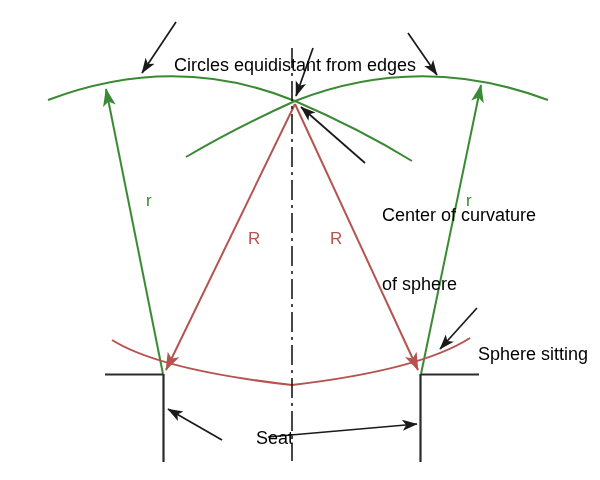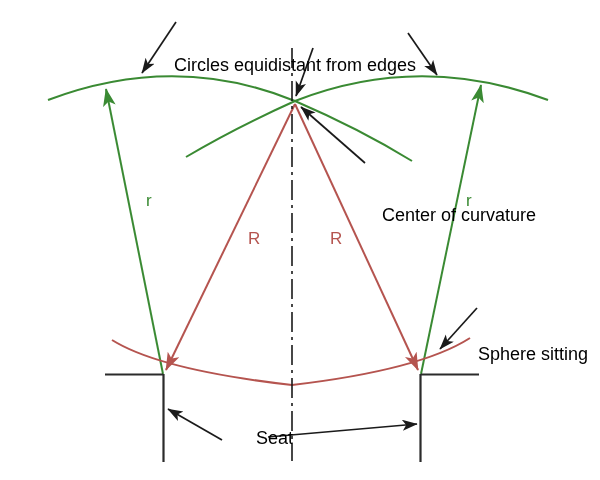--- a/index.html
+++ b/index.html
@@ -104,20 +104,21 @@
 
     <line x1="477" y1="308" x2="440" y2="349" stroke="#1a1a1a" stroke-width="1.7" marker-end="url(#arrowBlack)"></line>
   </svg>
 
   <div class="lbl lbl-note lbl-top">
     <div>Circles equidistant from edges</div>
   </div>
 
   <div class="lbl lbl-note lbl-center">
     <div>Center of curvature</div>
+    <div>of sphere</div>
   </div>
 
   <div class="lbl lbl-note lbl-sphere">
     <div>Sphere sitting</div>
   </div>
 
   <div class="lbl lbl-note lbl-seat">Seat</div>
 
   <div class="lbl lbl-sym lbl-r-left" style="color:#3a8a33;">r</div>
 

